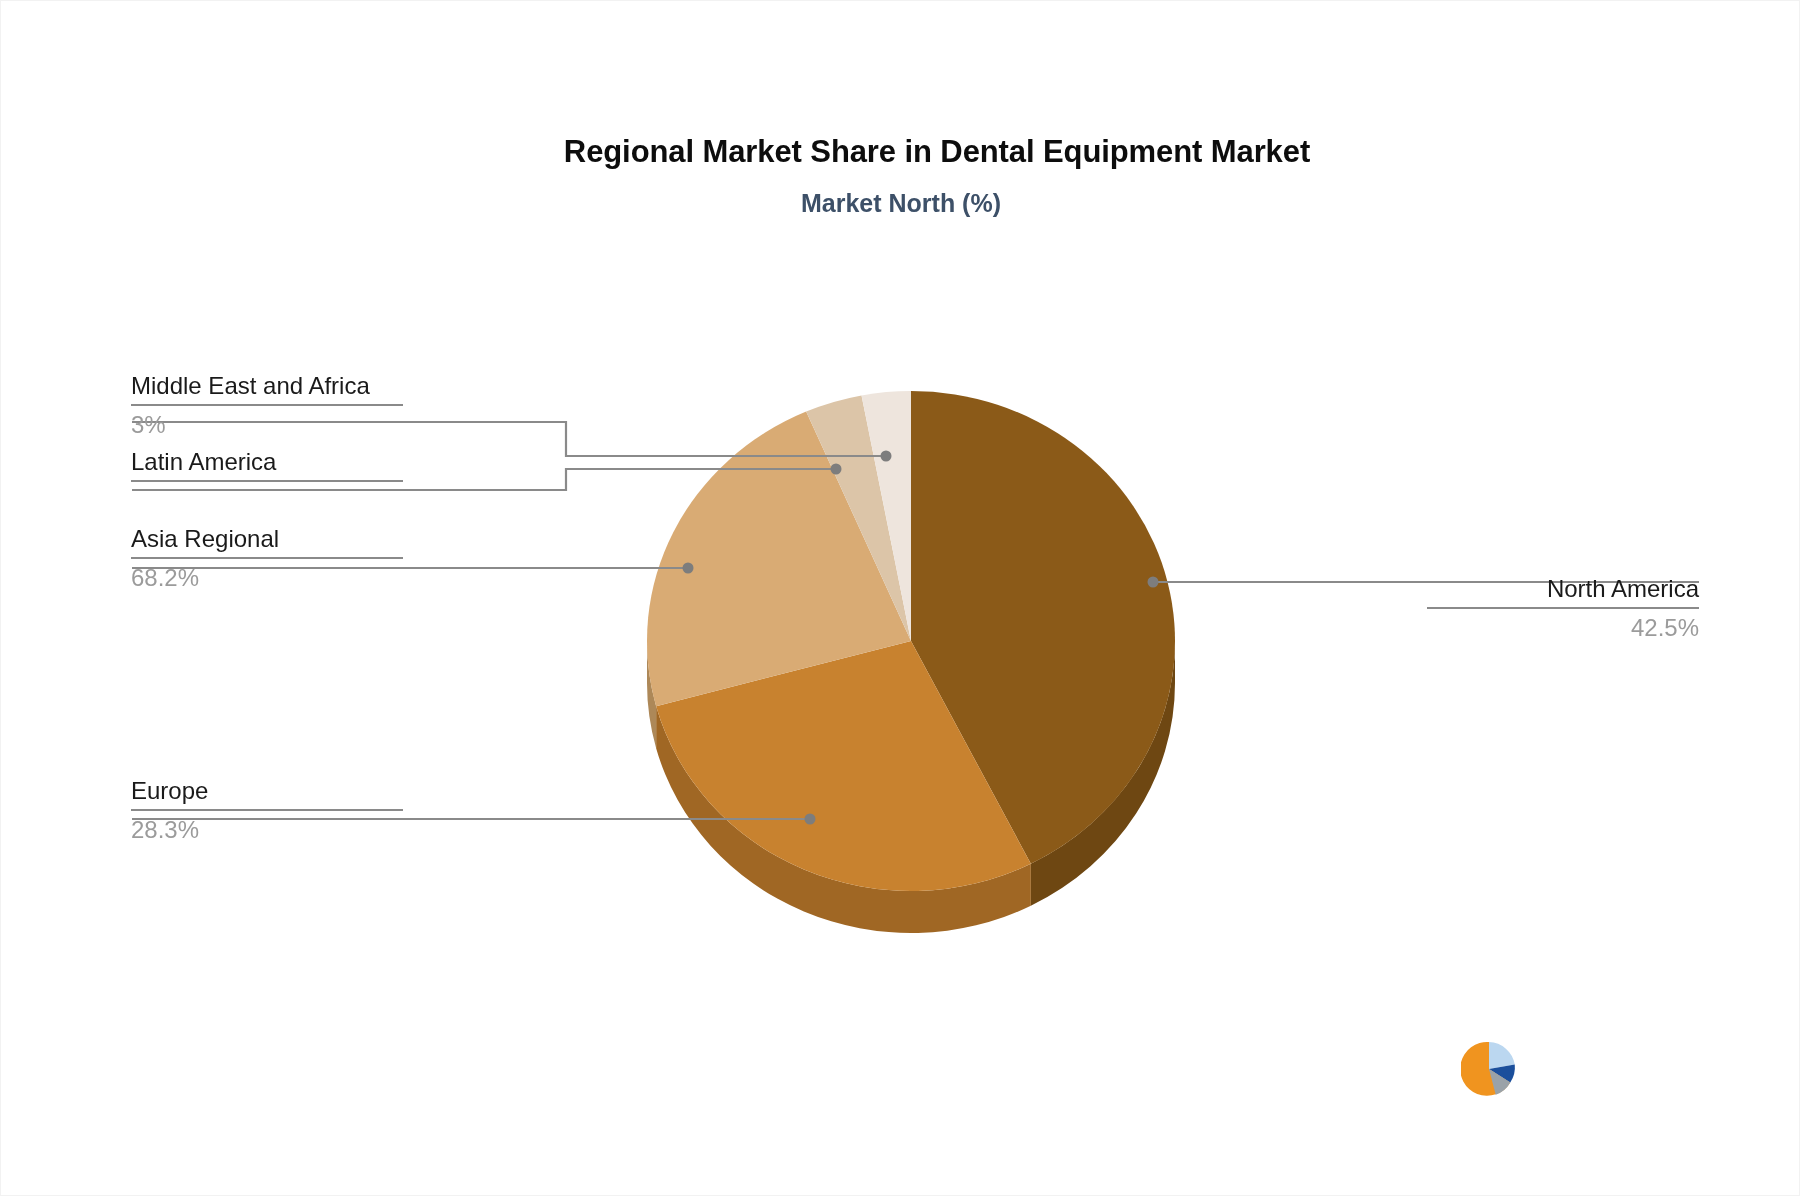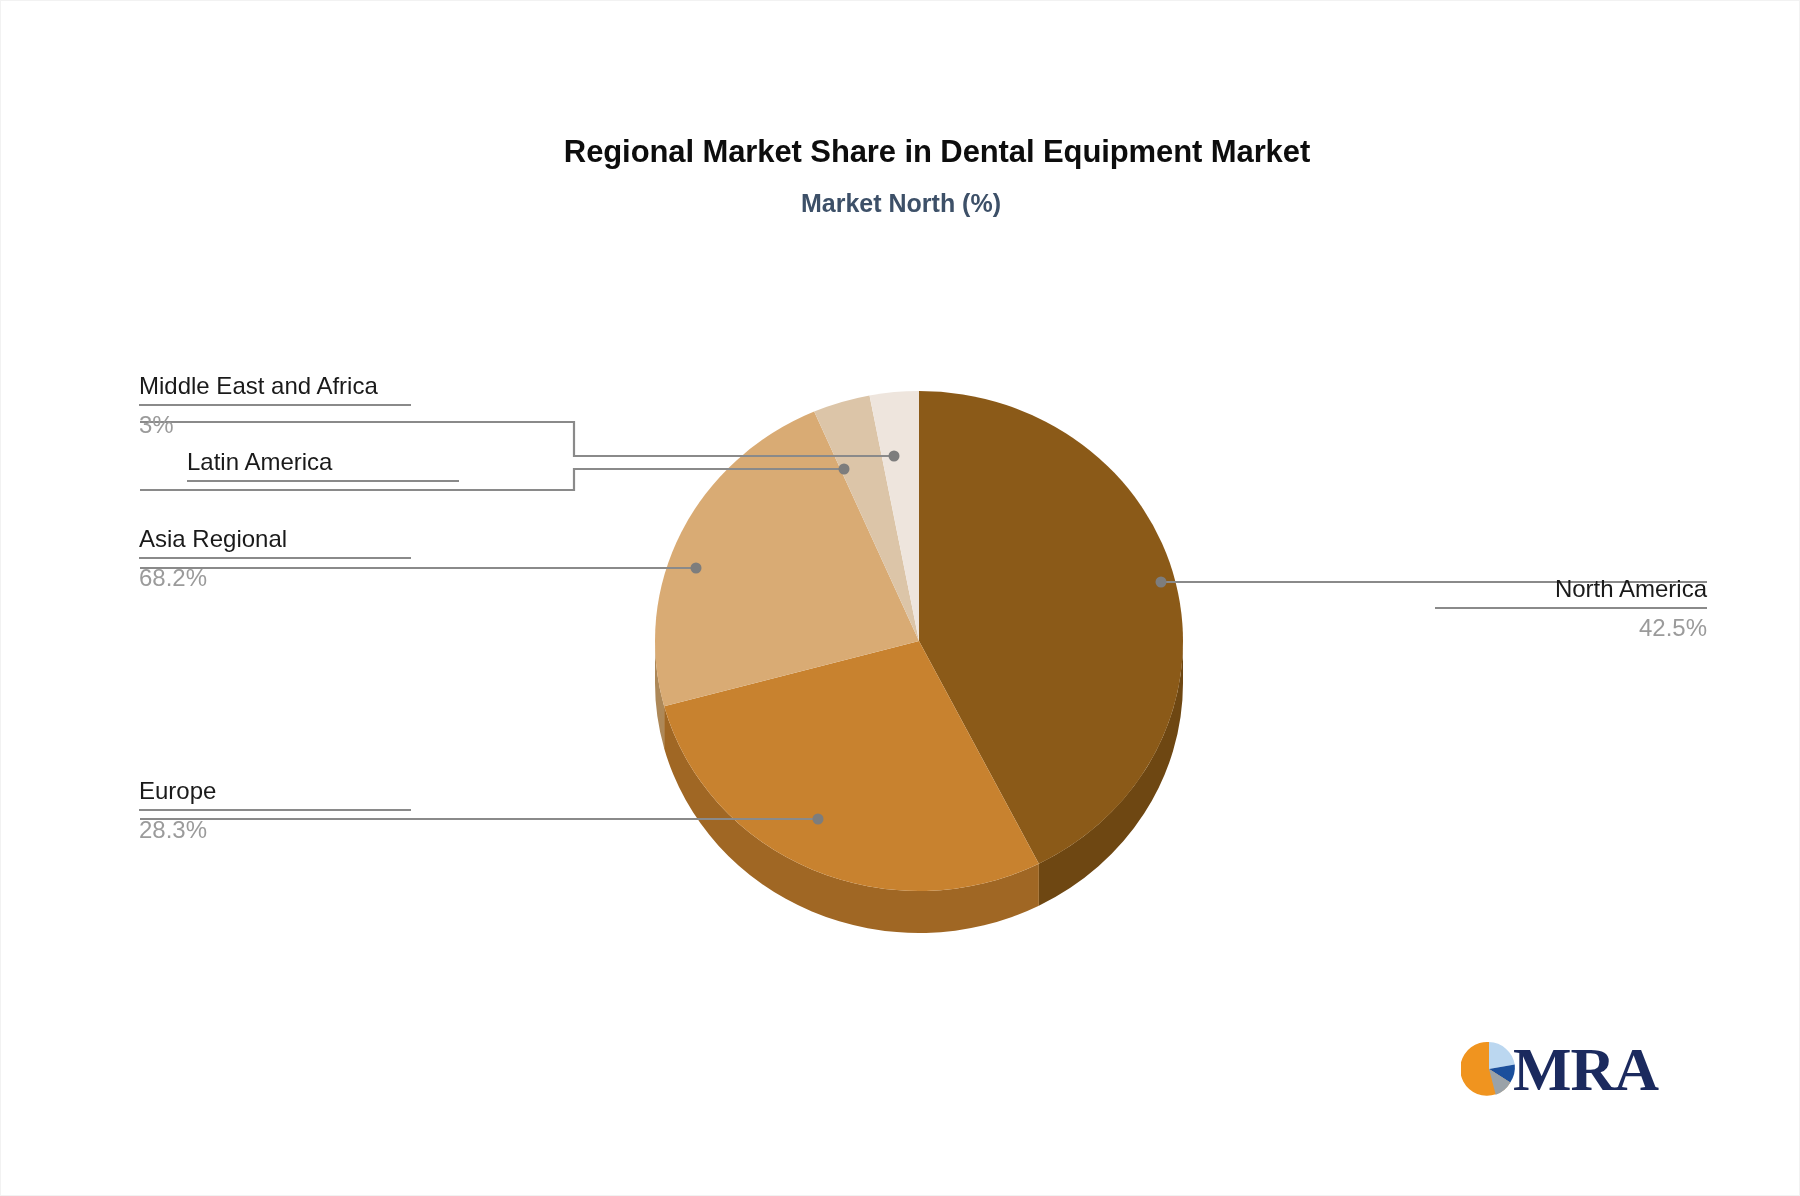--- a/index.html
+++ b/index.html
@@ -25,21 +25,21 @@
     letter-spacing:-0.1px;
     padding-left:36px;
   }
   #subtitle{
     position:absolute;left:0;top:188px;width:1800px;
     text-align:center;
     font-size:25px;font-weight:bold;color:#3d5068;
   }
 
   
-  #stage{position:absolute;left:8px;top:0;width:1608px;height:1196px;}
+  #stage{position:absolute;left:0;top:0;width:1608px;height:1196px;}
   #pie-svg{position:absolute;left:0;top:0;}
 
   
   .callout{position:absolute;}
   .callout .cl-name{
     font-size:24px;color:#1a1a1a;white-space:nowrap;
     line-height:30px;
   }
   .callout .cl-rule{
     height:0;border-top:2px solid #8a8a8a;margin-top:3px;
@@ -98,21 +98,21 @@
         <circle cx="809" cy="818" r="5.5" fill="#7d7d7d"></circle>
       </g>
     </svg>
 
     <div class="callout" style="left:130px;top:370px;width:272px;">
       <div class="cl-name">Middle East and Africa</div>
       <div class="cl-rule"></div>
       <div class="cl-val">3%</div>
     </div>
 
-    <div class="callout" style="left:130px;top:446px;width:272px;margin-left:48px;">
+    <div class="callout" style="left:130px;top:446px;width:272px;">
       <div class="cl-name">Latin America</div>
       <div class="cl-rule"></div>
     </div>
 
     <div class="callout" style="left:130px;top:523px;width:272px;">
       <div class="cl-name">Asia Regional</div>
       <div class="cl-rule"></div>
       <div class="cl-val">68.2%</div>
     </div>
 
@@ -129,16 +129,15 @@
     </div>
   </div>
 
   <div id="logo">
     <svg id="logo-mark" viewBox="0 0 100 100">
       <path d="M50,50 L50,2 A48,48 0 1 0 88,74 Z" fill="#F0941F"></path>
       <path d="M50,50 L50,2 A48,48 0 0 1 96,42 Z" fill="#BBD7F0"></path>
       <path d="M50,50 L96,42 A48,48 0 0 1 88,74 Z" fill="#1B4F9C"></path>
       <path d="M50,50 L88,74 A48,48 0 0 1 62,96 Z" fill="#9AA2A8"></path>
     </svg>
-    <div id="logo-text">MRA</div>
   </div>
 
 </div>
 
 </body></html>

